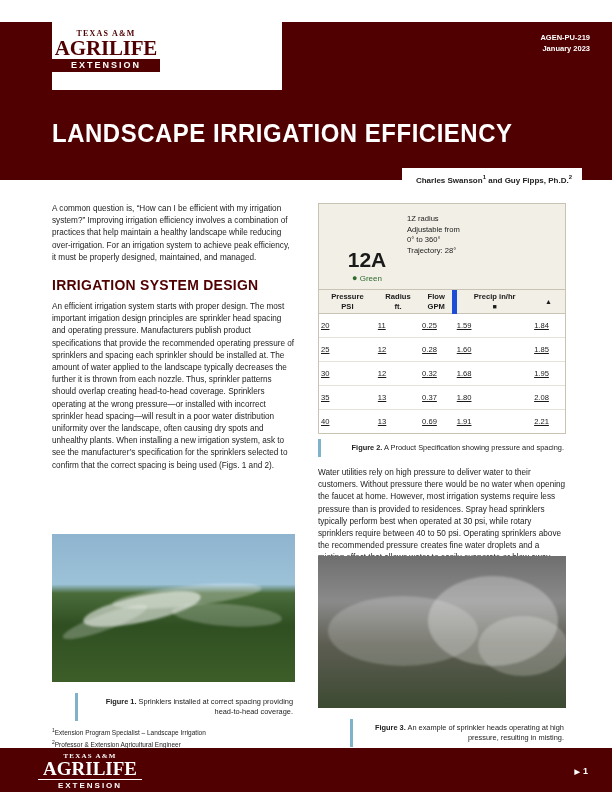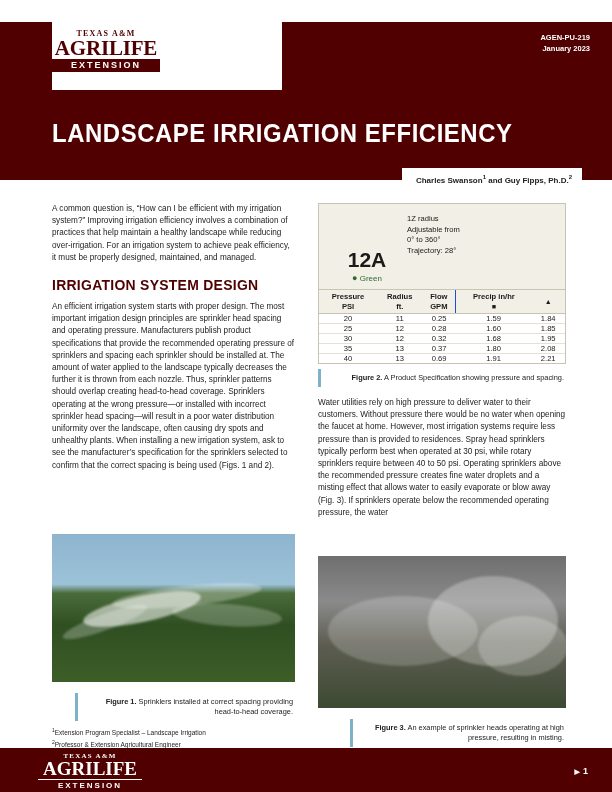--- a/index.html
+++ b/index.html
@@ -219,26 +219,26 @@
   table.spec th {
     background: #f2efe6;
     font-weight: bold;
     padding: 2px 0;
     border-bottom: 1px solid #c9c3b4;
     text-align: center;
     line-height: 9.5px;
     margin-top: 46px;
   }
   table.spec td {
-    padding: 0 2px;
-    text-align: center;
+    padding: 7px 2px;
     border-bottom: 1px solid #e6e1d6;
+    text-decoration: underline;
   }
   table.spec tr:last-child td { border-bottom: none; }
-  .precip-head { border-left: 1px solid #1d4ed8; }
+  .precip-head { border-left: 5px solid #1d4ed8; }
   .sq { font-size: 7px; }
 
   .figcaption {
     font-size: 7.4px;
     line-height: 10px;
     color: #222;
     border-left: 3px solid #7fb2c9;
     padding: 4px 2px 4px 7px;
     margin-top: 5px;
     text-align: right;

